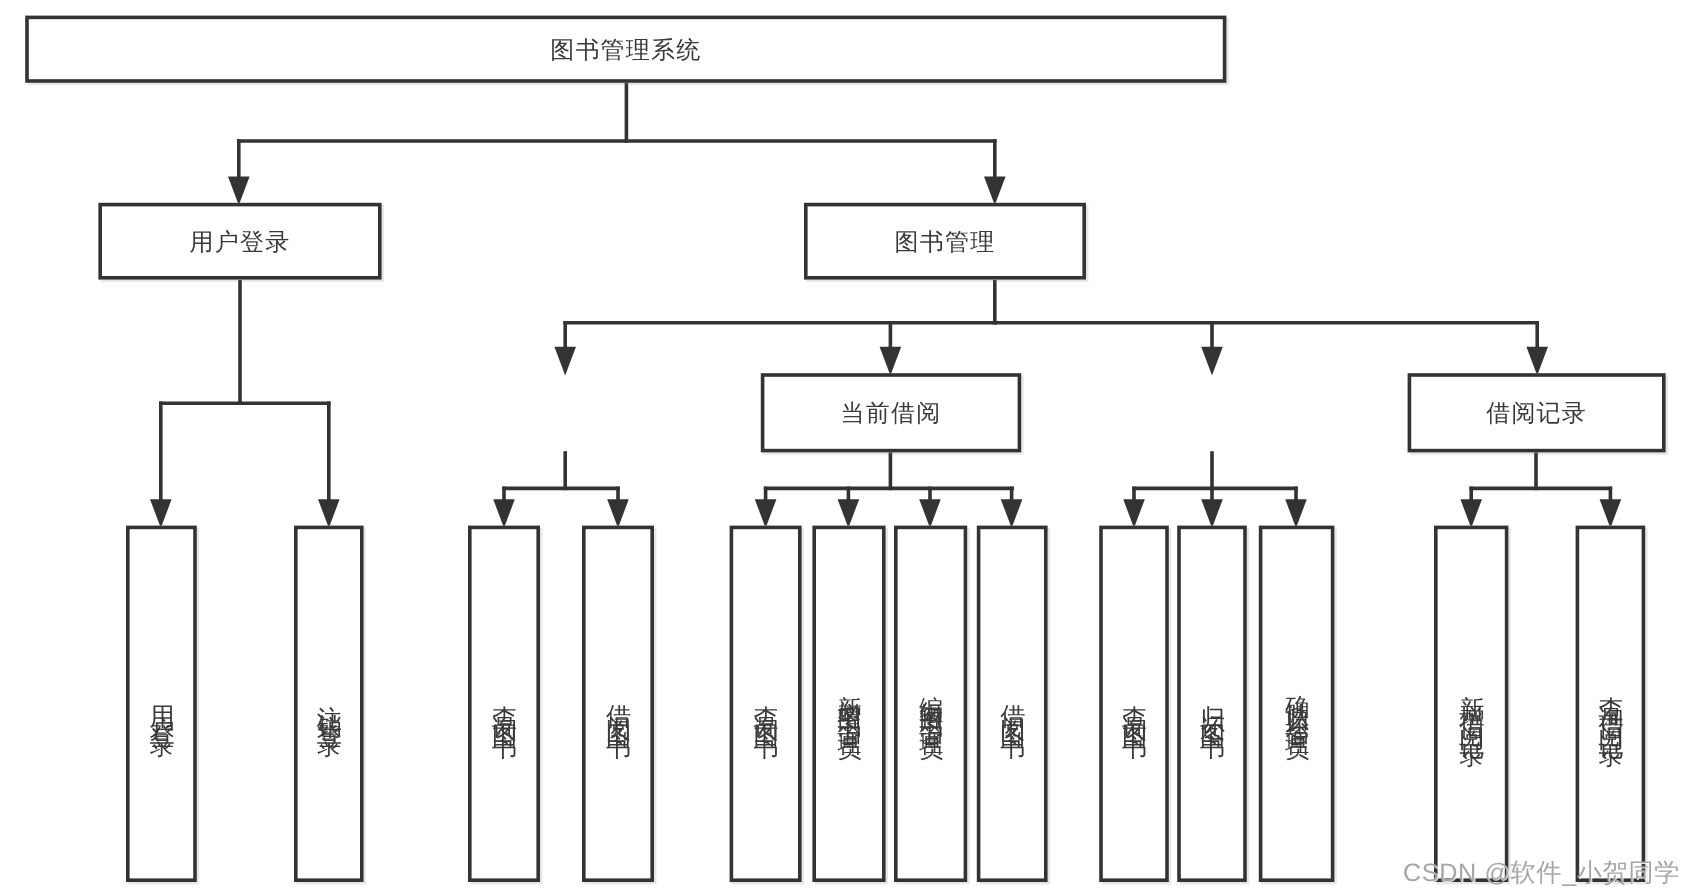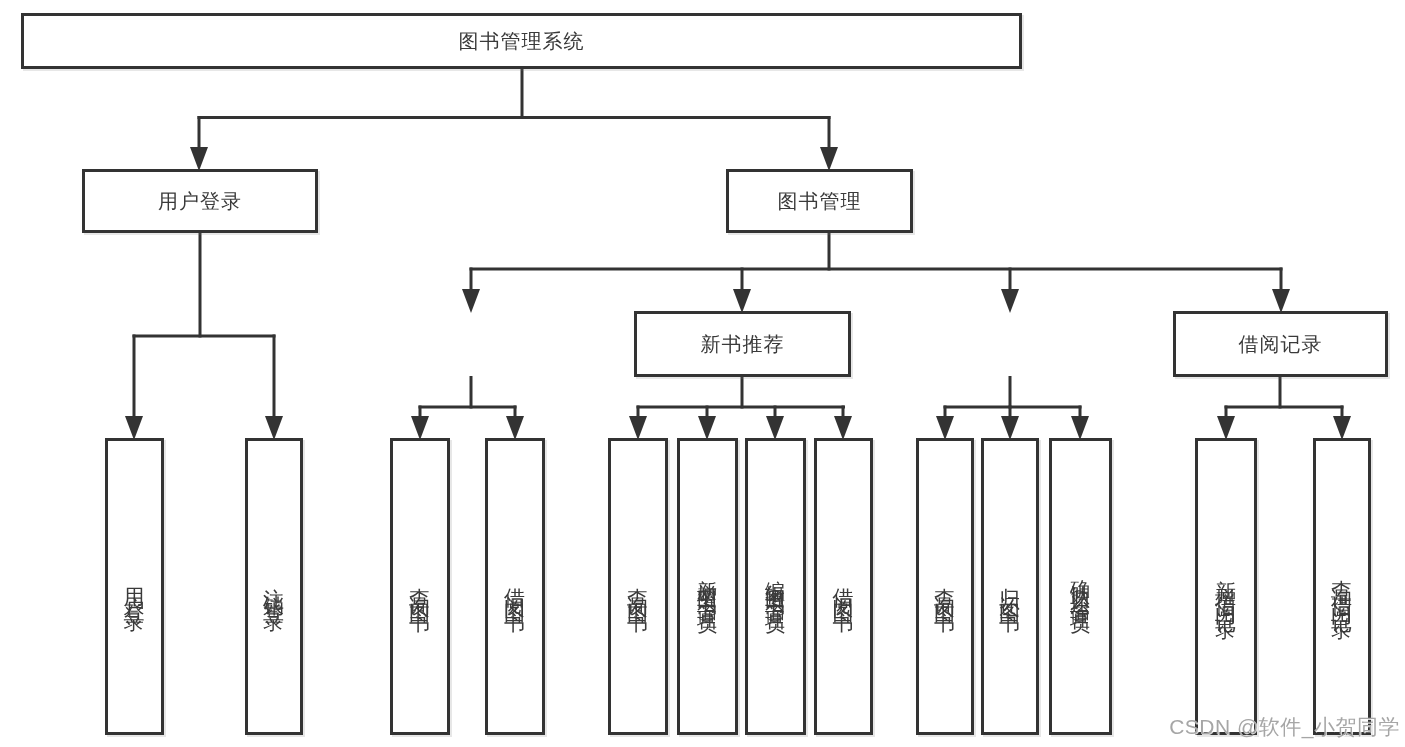--- a/index.html
+++ b/index.html
@@ -130,26 +130,26 @@
     </g>
   </svg>
 
   <div class="box h" style="left:21px;top:13px;width:1001px;height:56px">
     <span>图书管理系统</span>
   </div>
 
   <div class="box h" style="left:82px;top:169px;width:236px;height:64px">
     <span>用户登录</span>
   </div>
-  <div class="box h" style="left:726px;top:169px;width:187px;height:64px">
+  <div class="box h" style="left:670px;top:169px;width:235px;height:64px">
     <span>图书管理</span>
   </div>
 
   <div class="box h" style="left:634px;top:311px;width:217px;height:66px">
-    <span>新书推荐</span>
+    <span>当前借阅</span>
   </div>
   <div class="box h" style="left:1173px;top:311px;width:215px;height:66px">
     <span>借阅记录</span>
   </div>
 
   <div class="box v" style="left:105px;top:438px;width:59px;height:297px">
     <span>用户登录</span>
   </div>
   <div class="box v" style="left:245px;top:438px;width:58px;height:297px">
     <span>注销登录</span>

